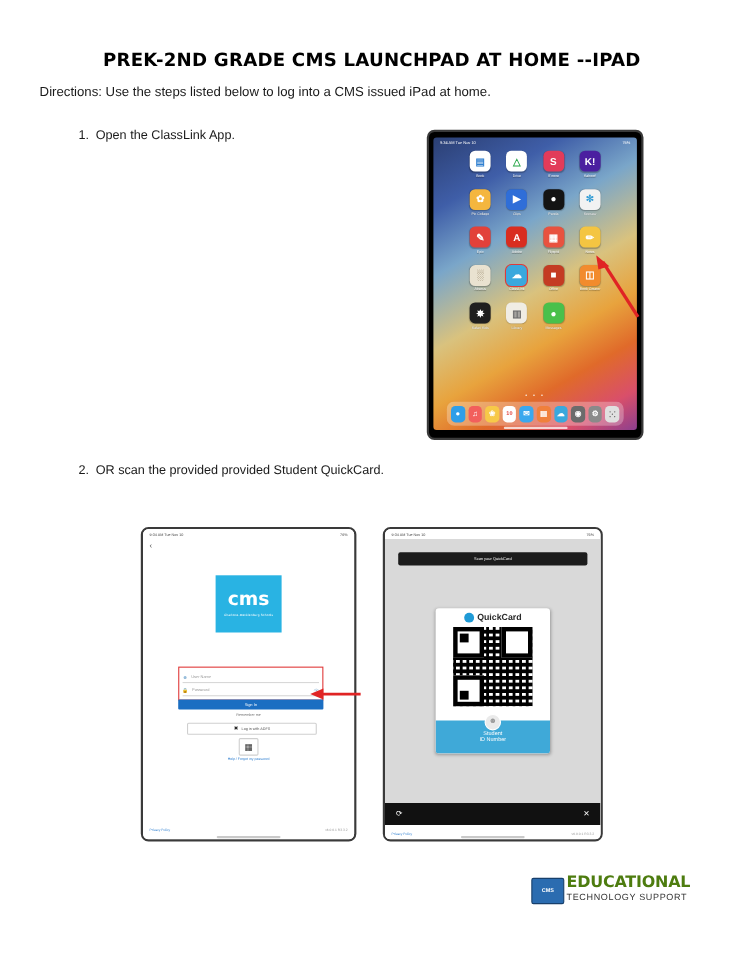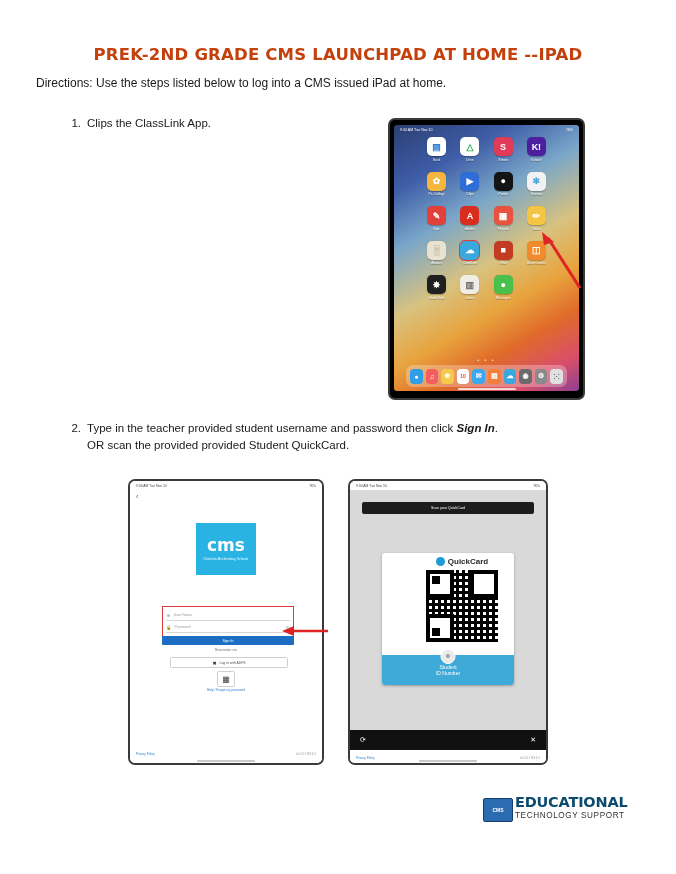--- a/index.html
+++ b/index.html
@@ -25,21 +25,21 @@
   .doc-title {
     position: absolute;
     top: 45px;
     left: 0;
     width: 676px;
     text-align: center;
     font-family: "DejaVu Sans", sans-serif;
     font-weight: bold;
     font-size: 16.5px;
     letter-spacing: 0.2px;
-    color: #c2410c;
+    color: #000000;
     text-transform: uppercase;
   }
 
   
   .directions {
     position: absolute;
     top: 76px;
     left: 36px;
     font-size: 12px;
     color: #1a1a1a;
@@ -390,21 +390,20 @@
     position: absolute;
     top: 63px;
     left: 50%;
     transform: translateX(-50%);
     width: 104px;
     height: 132px;
     background: #fff;
     border-radius: 3px;
     box-shadow: 0 1px 3px rgba(0,0,0,0.3);
     overflow: hidden;
-    padding-left: 28px;
   }
   .qc-head {
     height: 17px;
     display: flex;
     align-items: center;
     justify-content: center;
     gap: 3px;
     font-size: 8px;
     font-weight: bold;
     color: #2a2a2a;
@@ -519,42 +518,42 @@
   .ets-text {
     position: absolute;
     left: 32px;
     top: 0;
   }
   .ets-main {
     font-family: "DejaVu Sans", sans-serif;
     font-weight: bold;
     font-size: 14.5px;
     letter-spacing: -0.2px;
-    color: #0c4a6e;
+    color: #4d7c0f;
     line-height: 1.05;
   }
   .ets-sub {
     font-size: 8.2px;
     letter-spacing: 0.6px;
     color: #333;
     margin-top: 1px;
   }
 </style>
 </head>
 <body>
 
 <div class="page">
 
   <div class="doc-title">PreK-2nd Grade CMS LaunchPad at Home --iPad</div>
 
   <div class="directions">Directions: Use the steps listed below to log into a CMS issued iPad at home.</div>
 
   <div class="step step1">
     <span class="num">1.</span>
-    <span>Clips the ClassLink App.</span>
+    <span>Open the ClassLink App.</span>
   </div>
 
   <div class="device ipad-home">
     <div class="screen-home">
       <div class="statusbar">
         <span>9:34 AM  Tue Nov 10</span>
         <span>76%</span>
       </div>
 
       <div class="app-grid">
@@ -659,23 +658,20 @@
     </div>
   </div>
 
   <svg class="red-arrow" viewBox="0 0 44 60">
     <line x1="40" y1="56" x2="8" y2="6" stroke="#e02424" stroke-width="3"></line>
     <polygon points="2,0 14,10 4,13" fill="#e02424"></polygon>
   </svg>
 
   <div class="step step2">
     <span class="num">2.</span>
-    <span class="line">
-      <span>Type in the teacher provided student username and password then click </span><span class="bolditalic">Sign In</span><span>.</span>
-    </span>
     <span class="line">OR scan the provided provided Student QuickCard.</span>
   </div>
 
   <div class="device ipad-login">
     <div class="screen-white">
       <div class="sb-light">
         <span>9:34 AM  Tue Nov 10</span>
         <span>76%</span>
       </div>
       <div class="back-chevron">‹</div>

